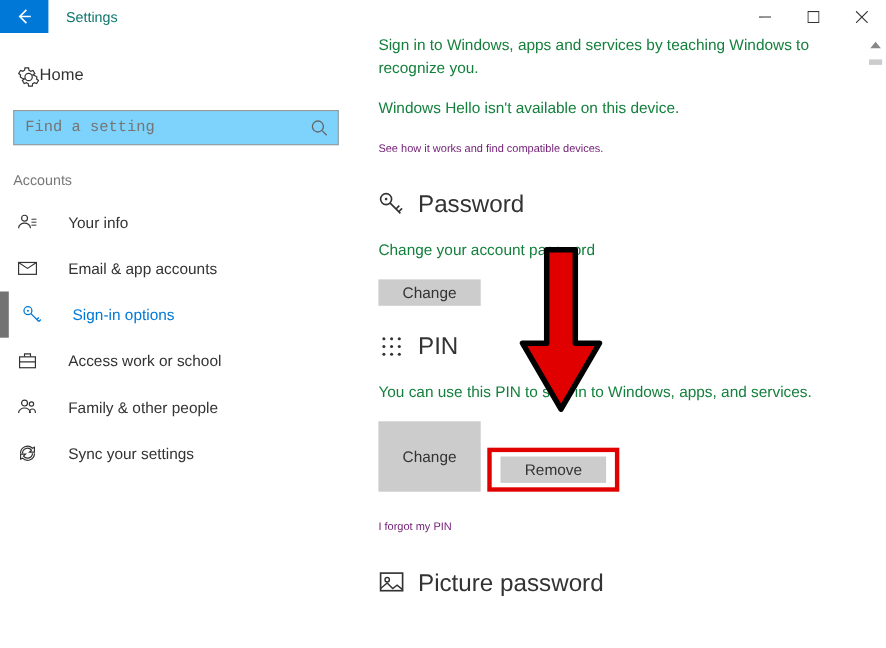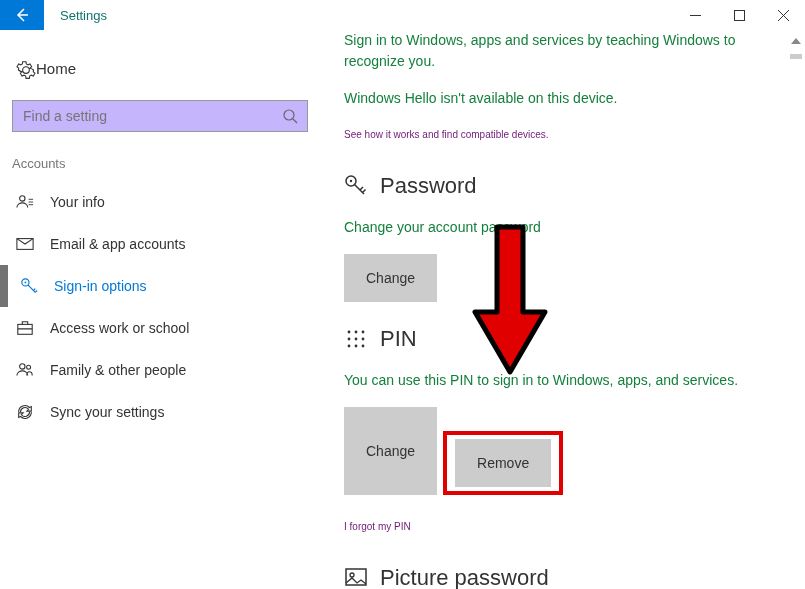--- a/index.html
+++ b/index.html
@@ -67,43 +67,43 @@
   .home-label { font-size: 15px; }
   .search-wrap {
     margin: 8px 4px 14px 4px;
   }
   .search-input {
     width: 100%;
     height: 32px;
     border: 1px solid #999;
     padding: 0 34px 0 10px;
     font-size: 14px;
-    font-family: Liberation Sans, sans-serif;
+    font-family: Liberation Mono, monospace;
     color: #666;
-    background: #c4b5fd;
+    background: #7dd3fc;
     outline: none;
   }
   .search-wrap { position: relative; }
   .search-icon {
     position: absolute;
     right: 10px;
     top: 8px;
     width: 16px;
     height: 16px;
     color: #666;
   }
   .cat-label {
     font-size: 13px;
     color: #777;
     padding: 10px 8px 10px 4px;
   }
   .nav-item {
     display: flex;
     align-items: center;
-    gap: 16px;
+    gap: 28px;
     padding: 12px 8px 12px 12px;
     cursor: pointer;
     font-size: 14px;
     color: #333;
     border-left: 4px solid transparent;
     margin-left: -8px;
   }
   .nav-item.active {
     color: #0078d7;
     border-left: 8px solid #737373;
@@ -156,21 +156,21 @@
   }
   .heading-row svg { width: 24px; height: 24px; }
   .heading {
     font-size: 22px;
     font-weight: 400;
     color: #333;
   }
   .btn {
     background: #ccc;
     border: none;
-    padding: 16px 22px;
+    padding: 4px 22px;
     font-size: 14px;
     font-family: inherit;
     color: #333;
     cursor: pointer;
     margin-right: 8px;
   }
   .btn-row { margin-bottom: 22px; display:flex; }
   .highlight-box {
     border: 4px solid #e00000;
     padding: 4px 8px;

